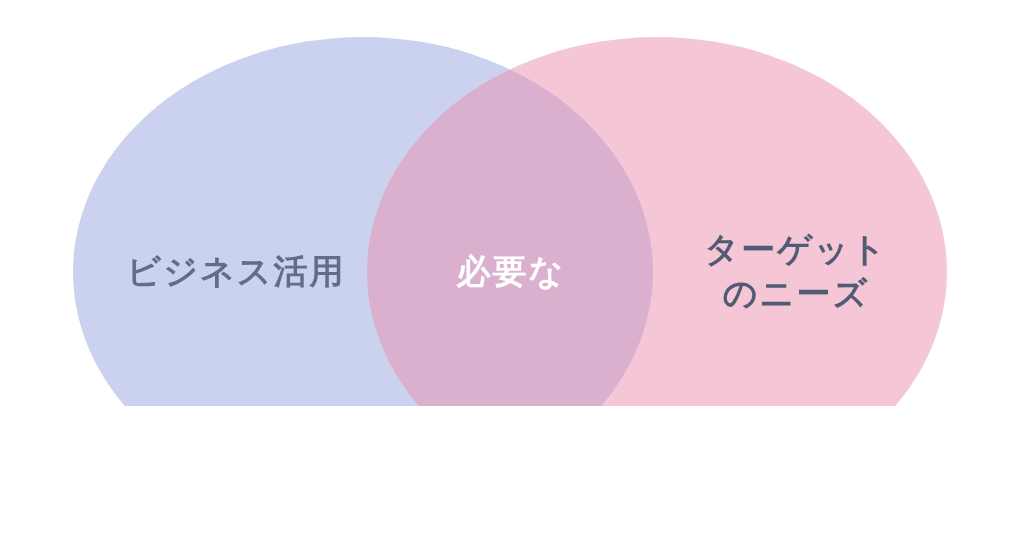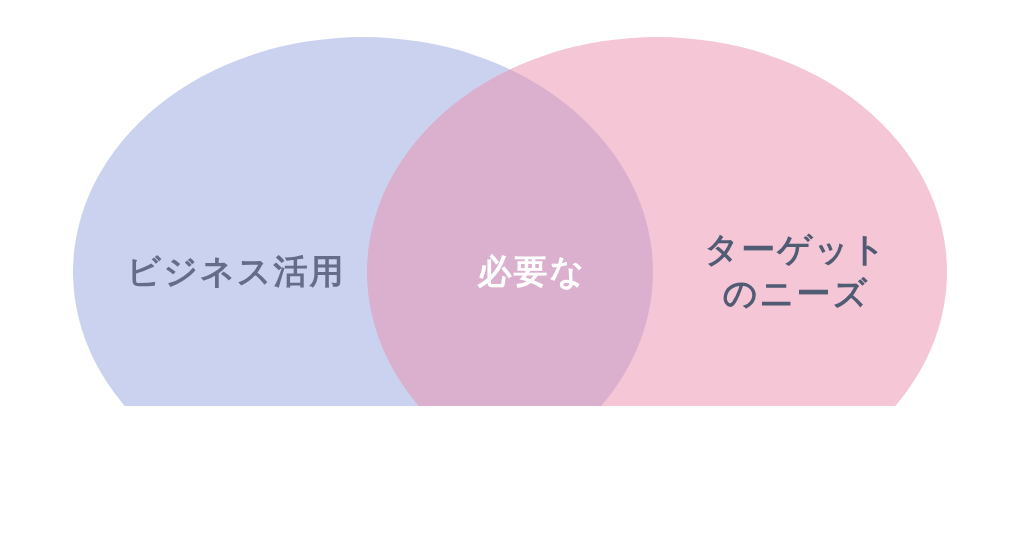--- a/index.html
+++ b/index.html
@@ -28,21 +28,21 @@
     position: absolute;
     transform: translate(-50%, -50%);
     text-align: center;
     font-weight: bold;
     font-size: 34px;
     line-height: 44px;
     letter-spacing: 2px;
     white-space: nowrap;
   }
   .venn-label.left   { left: 236px; top: 271px; }
-  .venn-label.center { left: 511px; top: 271px; margin-left: 21px; }
+  .venn-label.center { left: 511px; top: 271px; }
   .venn-label.right  { left: 796px; top: 271px; }
 </style>
 </head>
 <body>
 
 <div class="canvas">
 
   <div class="venn-ellipse left" style="background-color: rgba(152, 166, 223, 0.5);"></div>
 
   <div class="venn-ellipse right" style="background-color: rgba(236, 142, 174, 0.5);"></div>

